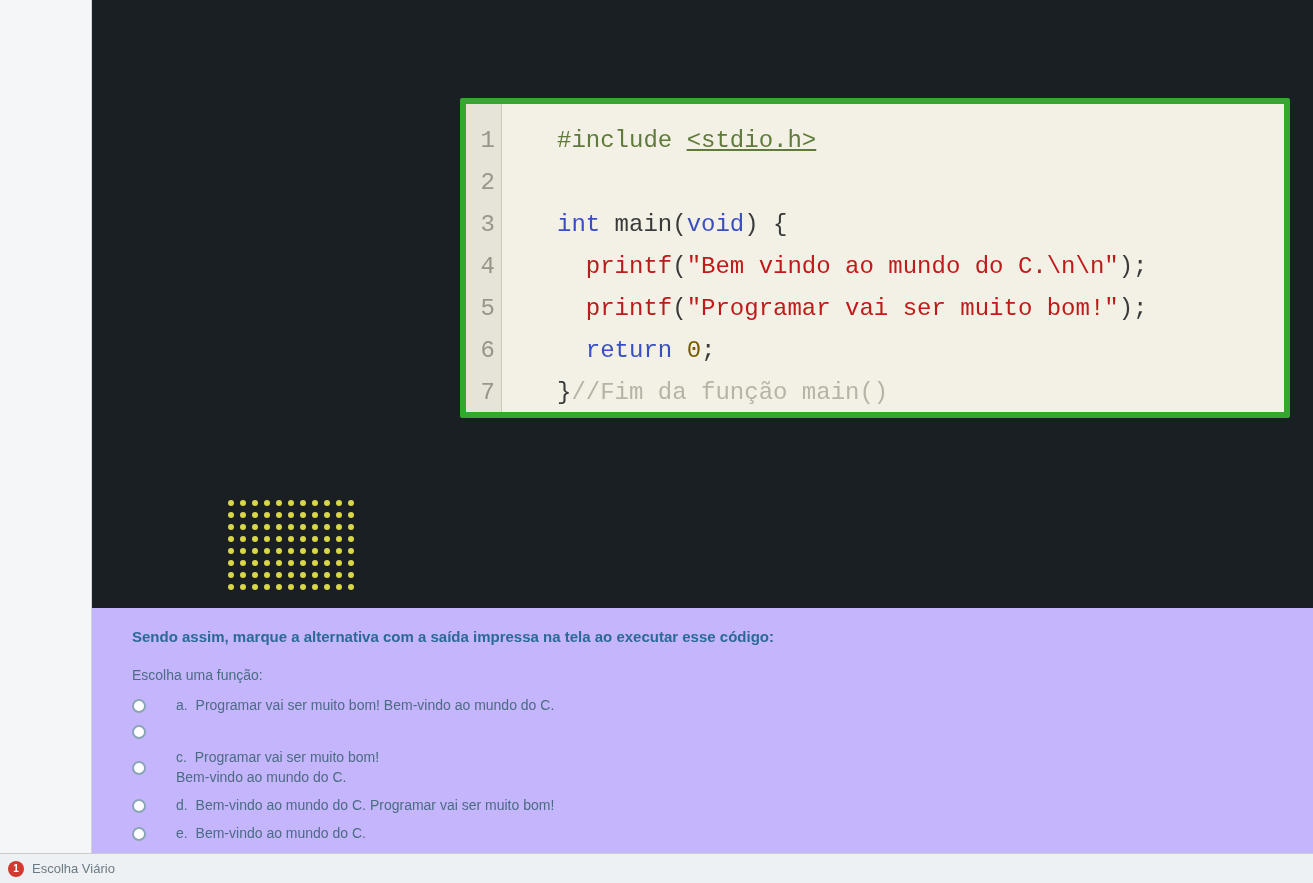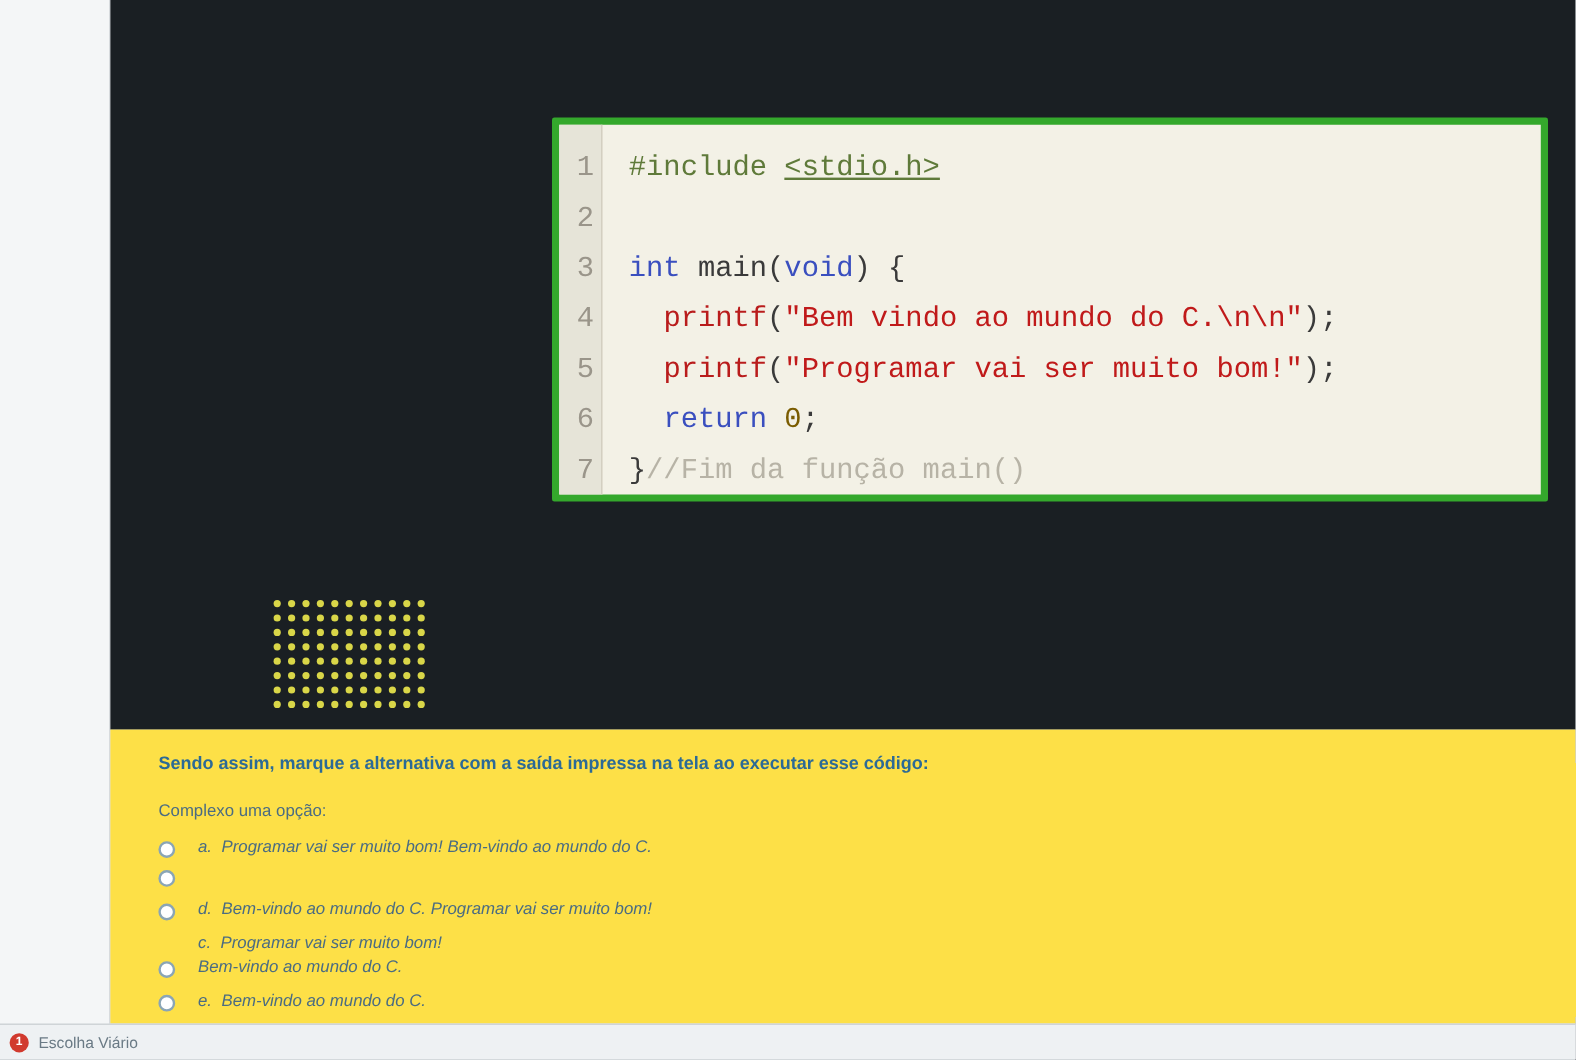--- a/index.html
+++ b/index.html
@@ -8,37 +8,37 @@
   .page { position: relative; width: 1313px; height: 883px; background: #dfe3e6; }
   
   .left-gutter { position: absolute; left: 0; top: 0; width: 92px; height: 860px; background: #f4f6f7; border-right: 1px solid #d0d4d8; }
   
   .dark-panel { position: absolute; left: 92px; top: 0; right: 0; height: 608px; background: #1a1f23; }
   
   .code-box { position: absolute; left: 368px; top: 98px; width: 830px; height: 320px; background: #f3f1e6; border: 6px solid #34a82c; border-radius: 2px; }
   .code-box-inner { display: flex; width: 100%; height: 100%; }
   .gutter { width: 36px; background: #e6e4d8; border-right: 1px solid #cfcabb; padding-top: 16px; }
   .gutter .ln { color: #9a958a; font-family: "Consolas","Courier New",monospace; font-size: 24px; text-align: right; padding-right: 6px; line-height: 42px; }
-  .code-area { flex: 1; padding: 16px 14px 10px 22px; font-family: "Consolas","Courier New",monospace; font-size: 24px; line-height: 42px; white-space: pre; color: #3a3a3a; overflow: hidden; }
+  .code-area { flex: 1; padding: 16px 14px 10px 22px; font-family: "Consolas","Courier New",monospace; font-size: 24px; line-height: 42px; white-space: pre; color: #3a3a3a; overflow: hidden; margin-left: 33px; }
   .kw { color: #3a4fbf; font-family: Liberation Mono, monospace; }
   .fn { color: #b91c1c; }
   .str { color: #c01a1a; }
   .pre { color: #5f7a3a; }
   .inc { color: #5f7a3a; text-decoration: underline; }
   .num { color: #7a5c00; }
   .cmt { color: #b7b3a6; }
   
   .dot-grid { position: absolute; left: 136px; top: 500px; display: grid; grid-template-columns: repeat(11, 10px); grid-auto-rows: 10px; gap: 2px 2px; }
   .dot-grid span { width: 6px; height: 6px; background: #d9d648; border-radius: 50%; }
   
-  .content-lower { position: absolute; left: 92px; top: 608px; right: 0; bottom: 30px; background: #fde047; padding: 20px 28px 10px 40px; }
+  .content-lower { position: absolute; left: 92px; top: 608px; right: 0; bottom: 30px; background: #c4b5fd; padding: 20px 28px 10px 40px; }
   .question-text { color: #2c6a96; font-weight: bold; font-size: 15px; margin-bottom: 22px; }
   .prompt-label { color: #4b6c82; font-size: 14px; margin-bottom: 10px; }
   .options { display: flex; flex-direction: column; gap: 4px; }
-  .opt-row { display: flex; align-items: flex-end; gap: 19px; padding: 2px 0; font-style: italic; }
+  .opt-row { display: flex; align-items: center; gap: 30px; padding: 2px 0; }
   .radio { width: 14px; height: 14px; border: 2px solid #8aa5b6; border-radius: 50%; background: #fff; margin-top: 2px; flex-shrink: 0; }
   .opt-text { color: #4b6c82; font-size: 14px; line-height: 20px; white-space: pre-line; }
   .opt-text .letter { margin-right: 4px; }
   
   .taskbar { position: absolute; left: 0; right: 0; bottom: 0; height: 30px; background: #eef1f3; border-top: 1px solid #c8ccd0; display: flex; align-items: center; gap: 8px; padding-left: 8px; }
   .tb-badge { width: 16px; height: 16px; background: #d13a2e; border-radius: 50%; color: #fff; font-size: 10px; font-weight: bold; display: flex; align-items: center; justify-content: center; }
   .tb-text { color: #6a7a85; font-size: 13px; }
 </style>
 </head>
 <body>
@@ -149,36 +149,36 @@
         <span></span>
         <span></span>
         <span></span>
         <span></span>
         <span></span>
       </div>
   </div>
 
   <div class="content-lower">
     <div class="question-text">Sendo assim, marque a alternativa com a saída impressa na tela ao executar esse código:</div>
-    <div class="prompt-label">Complexo uma opção:</div>
+    <div class="prompt-label">Escolha uma função:</div>
     <div class="options" id="options">
         <div class="opt-row">
           <div class="radio"></div>
           <div class="opt-text"><span class="letter">a.</span> Programar vai ser muito bom! Bem-vindo ao mundo do C.</div>
         </div>
         <div class="opt-row">
           <div class="radio"></div>
         </div>
         <div class="opt-row">
           <div class="radio"></div>
-          <div class="opt-text"><span class="letter">d.</span> Bem-vindo ao mundo do C. Programar vai ser muito bom!</div>
+          <div class="opt-text"><span class="letter">c.</span> Programar vai ser muito bom!<br>Bem-vindo ao mundo do C.</div>
         </div>
         <div class="opt-row">
           <div class="radio"></div>
-          <div class="opt-text"><span class="letter">c.</span> Programar vai ser muito bom!<br>Bem-vindo ao mundo do C.</div>
+          <div class="opt-text"><span class="letter">d.</span> Bem-vindo ao mundo do C. Programar vai ser muito bom!</div>
         </div>
         <div class="opt-row">
           <div class="radio"></div>
           <div class="opt-text"><span class="letter">e.</span> Bem-vindo ao mundo do C.</div>
         </div>
       </div>
   </div>
 
   <div class="taskbar">
     <div class="tb-badge">1</div>

